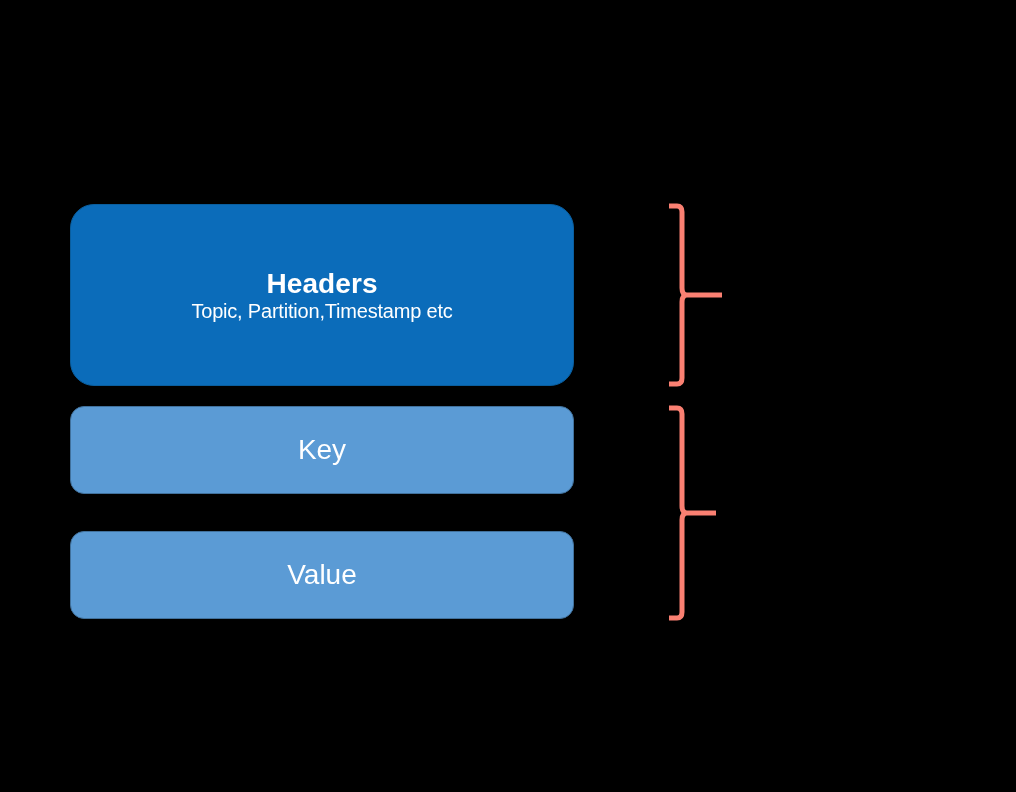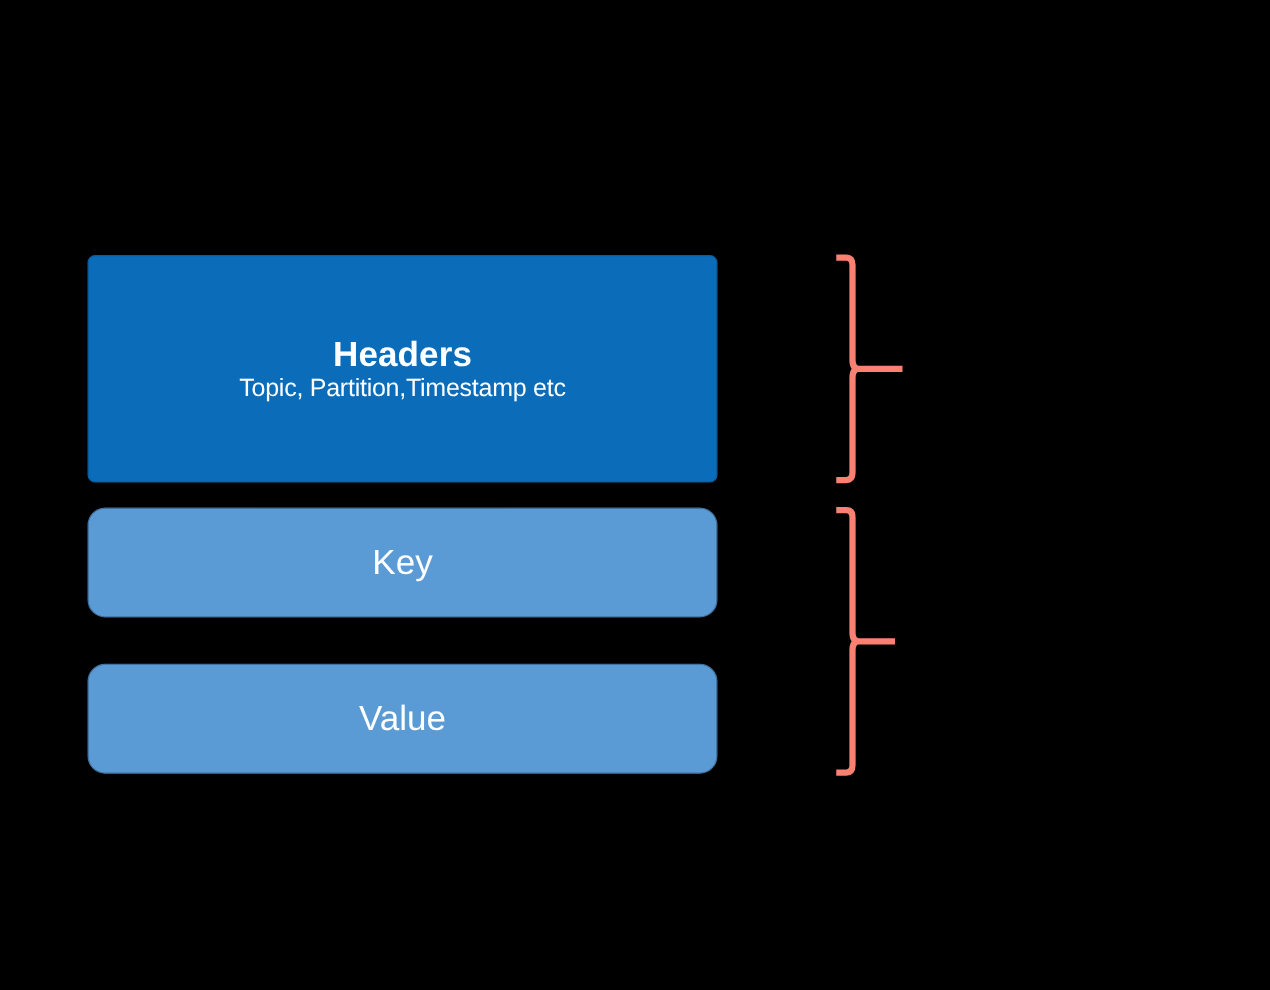--- a/index.html
+++ b/index.html
@@ -33,21 +33,21 @@
     user-select: none;
   }
 
   #headers-box {
     left: 70px;
     top: 204px;
     width: 504px;
     height: 182px;
     background: #0B6CBA;
     border: 1px solid #0A5E9E;
-    border-radius: 6px;
+    border-radius: 24px;
     box-shadow: 0 3px 5px rgba(0,0,0,0.55);
   }
   #key-box {
     left: 70px;
     top: 406px;
     width: 504px;
     height: 88px;
     background: #5B9BD5;
     border: 1px solid #41719C;
     border-radius: 14px;

